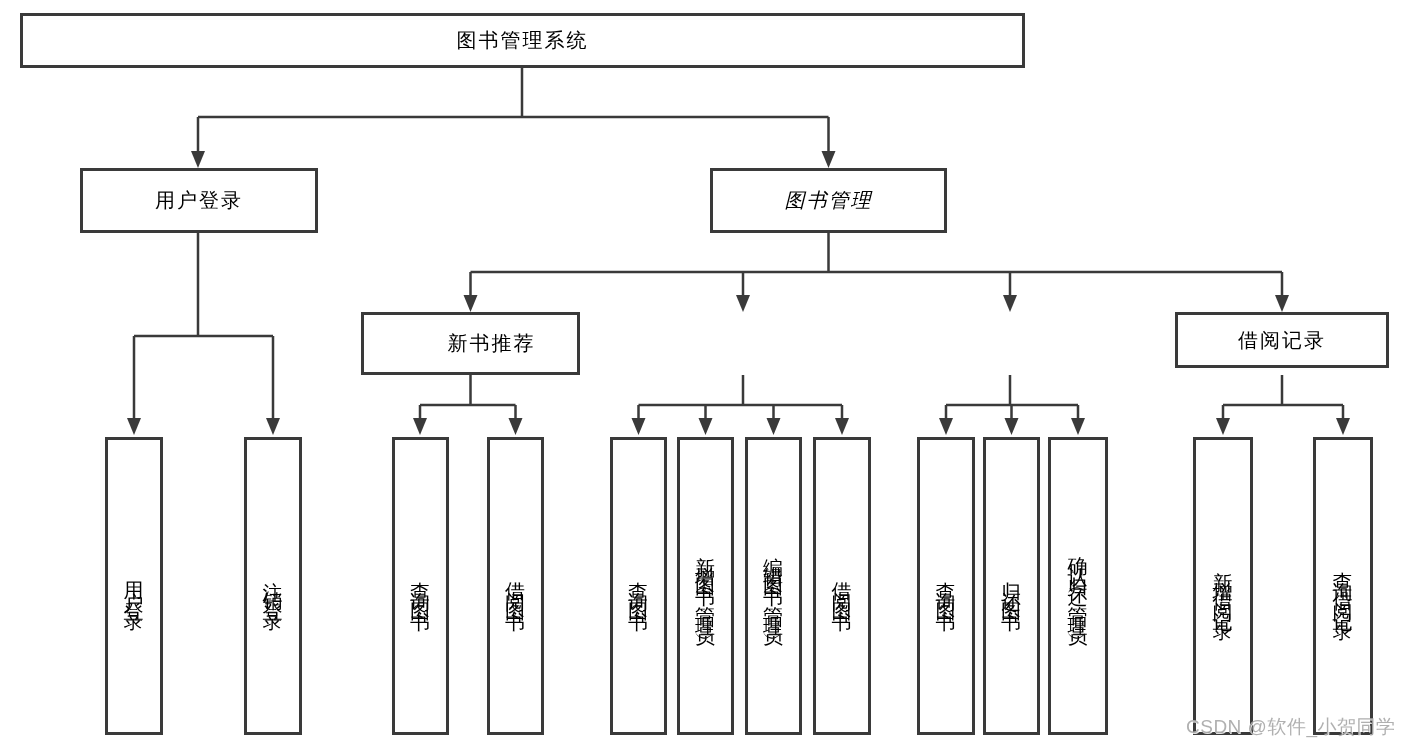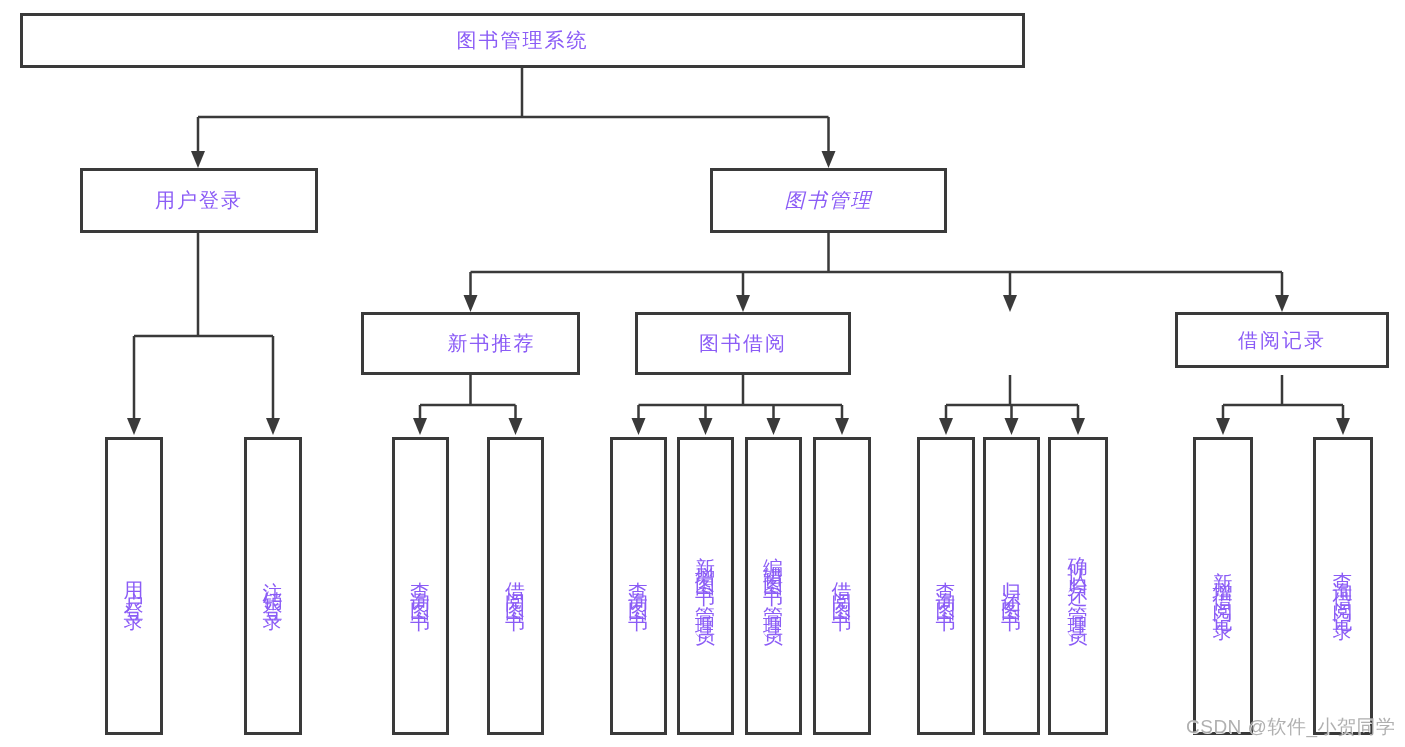--- a/index.html
+++ b/index.html
@@ -21,21 +21,21 @@
     top: 0;
     width: 1405px;
     height: 747px;
     pointer-events: none;
   }
   .box {
     position: absolute;
     box-sizing: border-box;
     border: 3px solid #3a3a3a;
     background: #ffffff;
-    color: #8b5cf6;
+    color: #000000;
     display: flex;
     align-items: center;
     justify-content: center;
     font-size: 20px;
     letter-spacing: 2px;
     text-align: center;
     z-index: 1;
   }
   .leaf {
     writing-mode: vertical-rl;   
@@ -100,21 +100,20 @@
       <polygon points="1336,418 1350,418 1343,435"></polygon>
     </g>
   </svg>
 
   <div class="box" style="left:20px; top:13px; width:1005px; height:55px;">图书管理系统</div>
 
   <div class="box" style="left:80px; top:168px; width:238px; height:65px;">用户登录</div>
   <div class="box" style="left:710px; top:168px; width:237px; height:65px;font-style:italic;">图书管理</div>
 
   <div class="box" style="left:361px; top:312px; width:219px; height:63px;padding-left:42px;">新书推荐</div>
-  <div class="box" style="left:635px; top:312px; width:216px; height:63px;">图书借阅</div>
   <div class="box" style="left:1175px; top:312px; width:214px; height:56px;">借阅记录</div>
 
   <div class="box leaf" style="left:105px; top:437px; width:58px; height:298px;">用户登录</div>
   <div class="box leaf" style="left:244px; top:437px; width:58px; height:298px;">注销登录</div>
 
   <div class="box leaf" style="left:392px; top:437px; width:57px; height:298px;">查询图书</div>
   <div class="box leaf" style="left:487px; top:437px; width:57px; height:298px;">借阅图书</div>
 
   <div class="box leaf" style="left:610px; top:437px; width:57px; height:298px;">查询图书</div>
   <div class="box leaf" style="left:677px; top:437px; width:57px; height:298px;">新增图书（管理员）</div>

